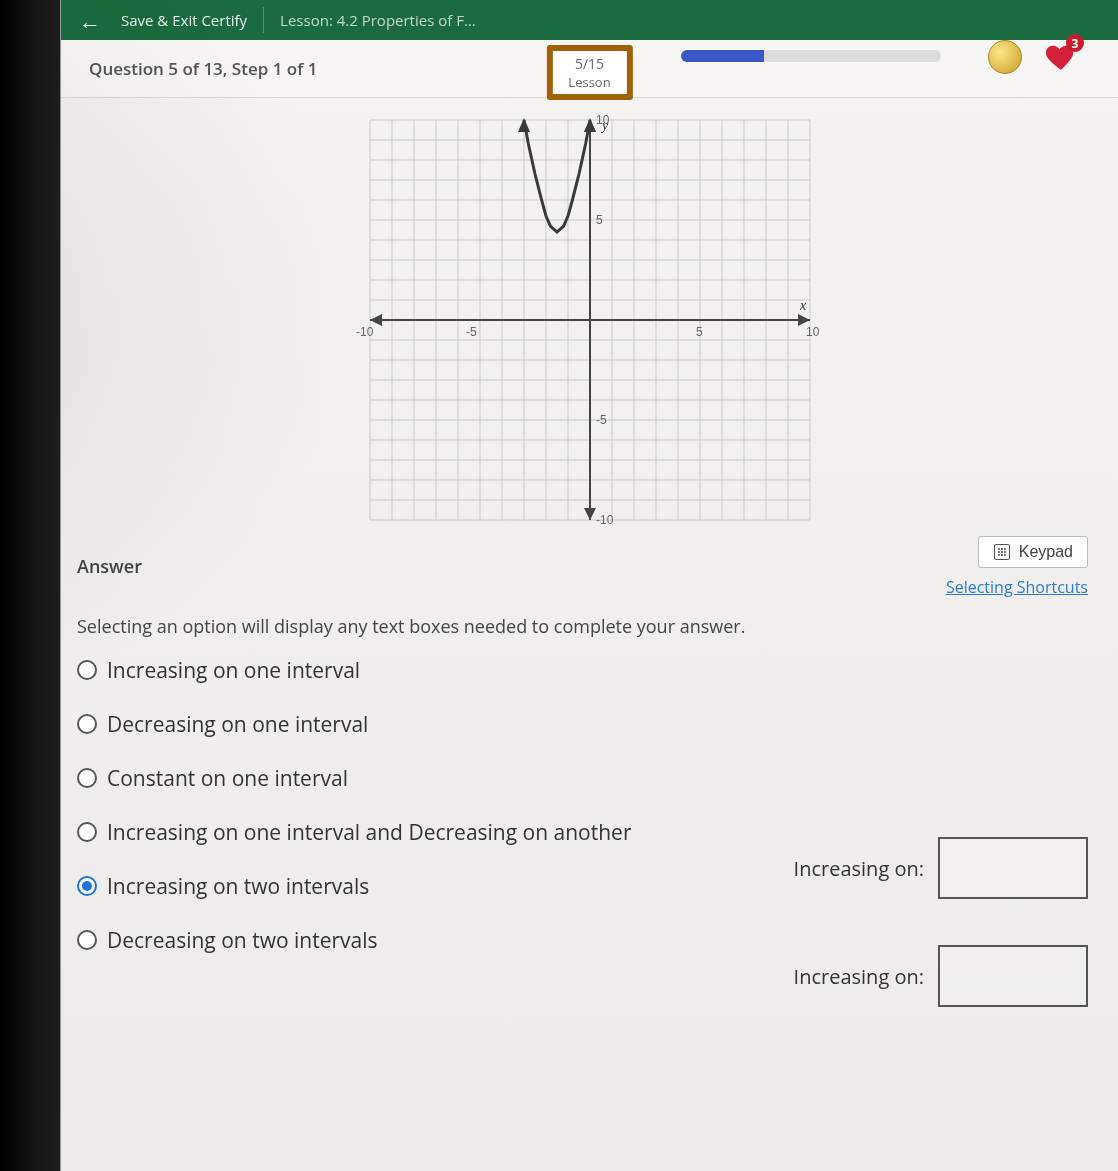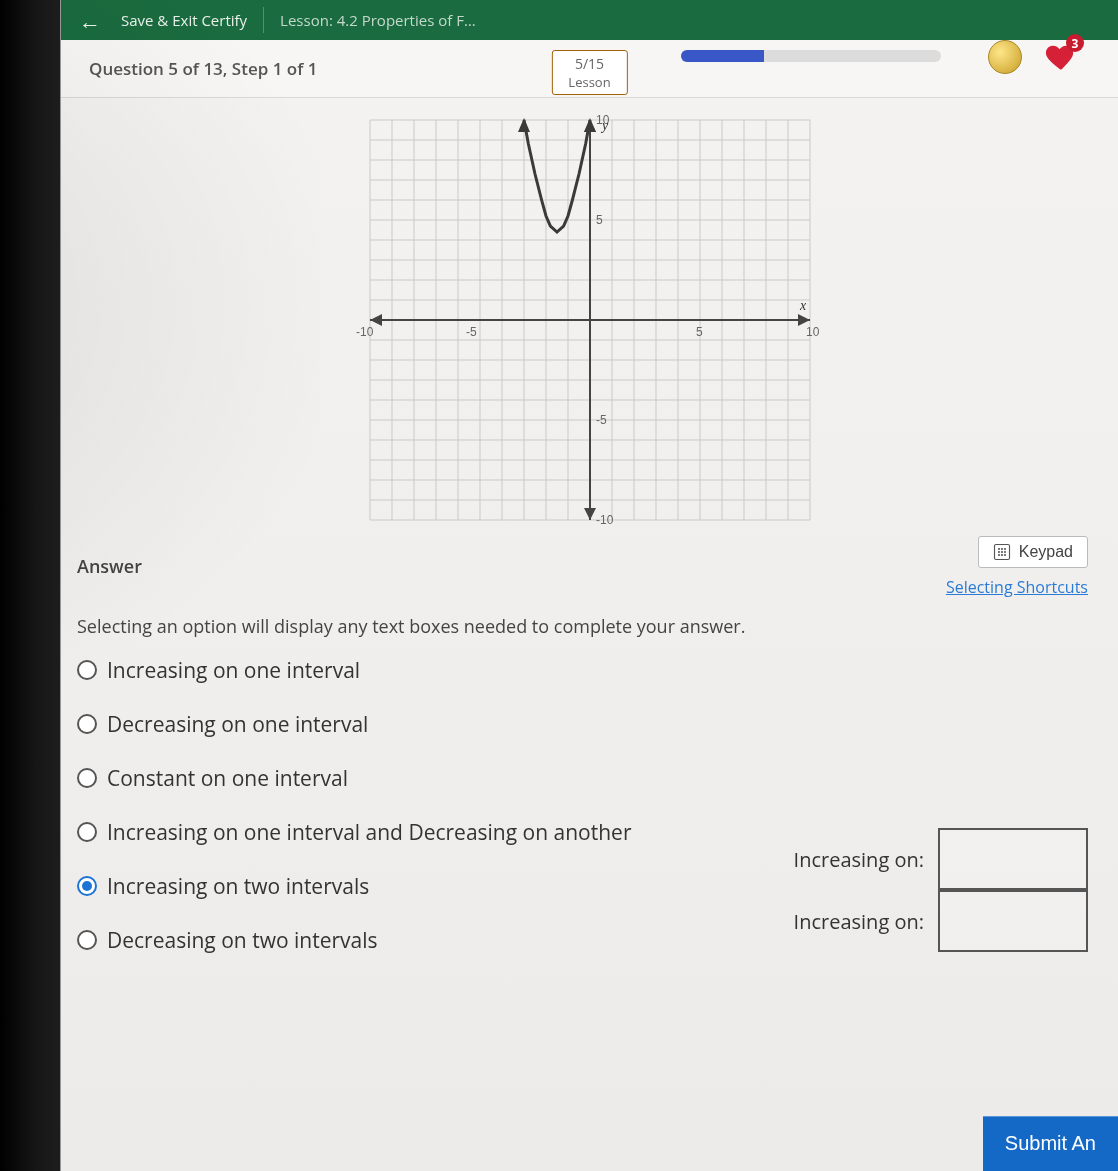--- a/index.html
+++ b/index.html
@@ -35,21 +35,21 @@
   .top-bar .divider { width:1px; height:26px; background: rgba(255,255,255,0.25); }
   .lesson-label { color:#c4d9cc; }
   .header-row {
     display:flex; align-items:center; padding: 10px 20px 10px 28px;
     border-bottom: 1px solid #d9d9d7;
     background:#f7f6f4;
   }
   .question-title { color:#555; font-weight:600; font-size:17px; }
   .correct-badge {
     margin: 8px auto 0 auto;
-    border:1px solid #a16207; border-radius:3px;
+    border:6px solid #a16207; border-radius:3px;
     padding:3px 16px; text-align:center;
     color:#666; font-size:13px; background:#fff;
     position:absolute; left:50%; transform:translateX(-50%);
   }
   .correct-badge .num { display:block; font-size:14px; }
   .progress-wrap{
     position:absolute; left:620px; top:50px; width:260px; height:12px;
     background:#dcdcdc; border-radius:6px; overflow:hidden;
   }
   .progress-fill{ height:100%; background:#3a57c7; width:32%; }
@@ -103,22 +103,22 @@
   .option-row{ display:flex; align-items:flex-start; gap:10px; font-size:21px; color:#333; cursor:pointer;}
   .radio{
     width:20px; height:20px; border:2px solid #555; border-radius:50%;
     flex-shrink:0; margin-top:4px; position:relative; background:#fff;
   }
   .radio.selected{ border-color:#1e73d6;}
   .radio.selected::after{
     content:""; position:absolute; inset:3px; border-radius:50%; background:#1e73d6;
   }
   .right-inputs{
-    position:absolute; right:30px; top:292px;
-    display:flex; flex-direction:column; 
+    position:absolute; right:30px; top:301px;
+    display:flex; flex-direction:column; gap:46px;
   }
   .input-group{ display:flex; align-items:center; gap:14px; }
   .input-label{ font-size:20px; color:#333;}
   .blank-box{
     border:2px solid #555; width:150px; height:62px; background:rgba(255,255,255,0.2);
   }
   .submit-btn{
     position:absolute; right:0; bottom:0;
     background:#1469c7; color:#fff; border:none;
     font-size:20px; padding:16px 22px;
@@ -292,15 +292,14 @@
         <span class="input-label">Increasing on:</span>
         <div class="blank-box"></div>
       </div>
       <div class="input-group">
         <span class="input-label">Increasing on:</span>
         <div class="blank-box"></div>
       </div>
     </div>
   </div>
 
-  <button class="submit-btn">Submit An</button>
 </div>
 <div class="sheen"></div>
 
 </body></html>

